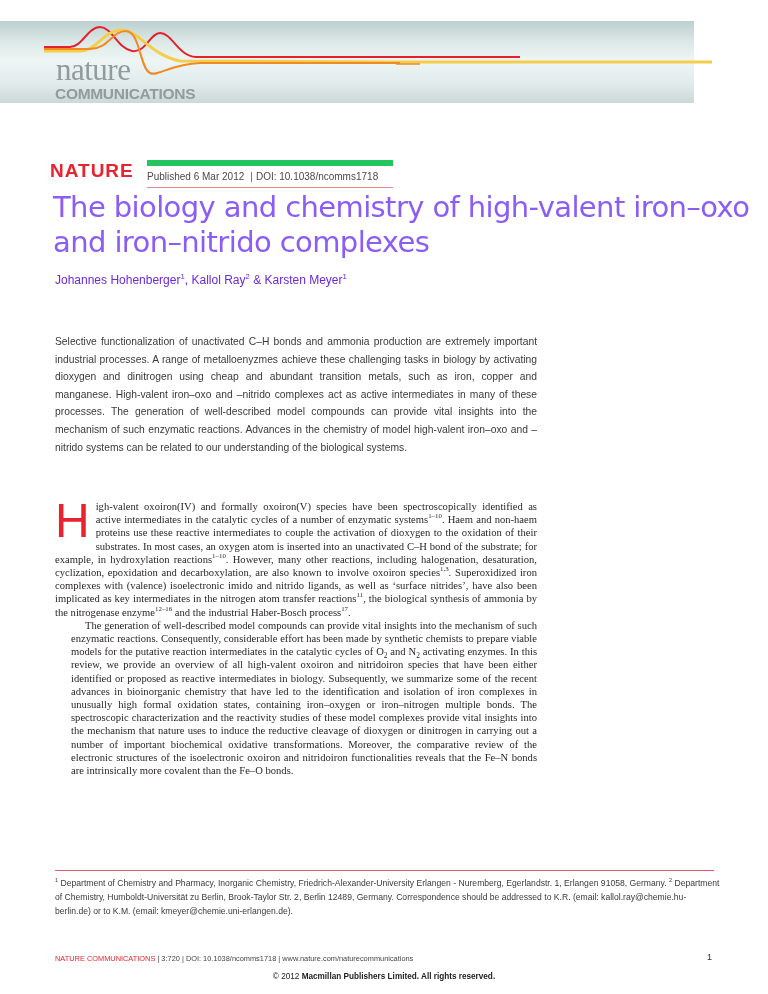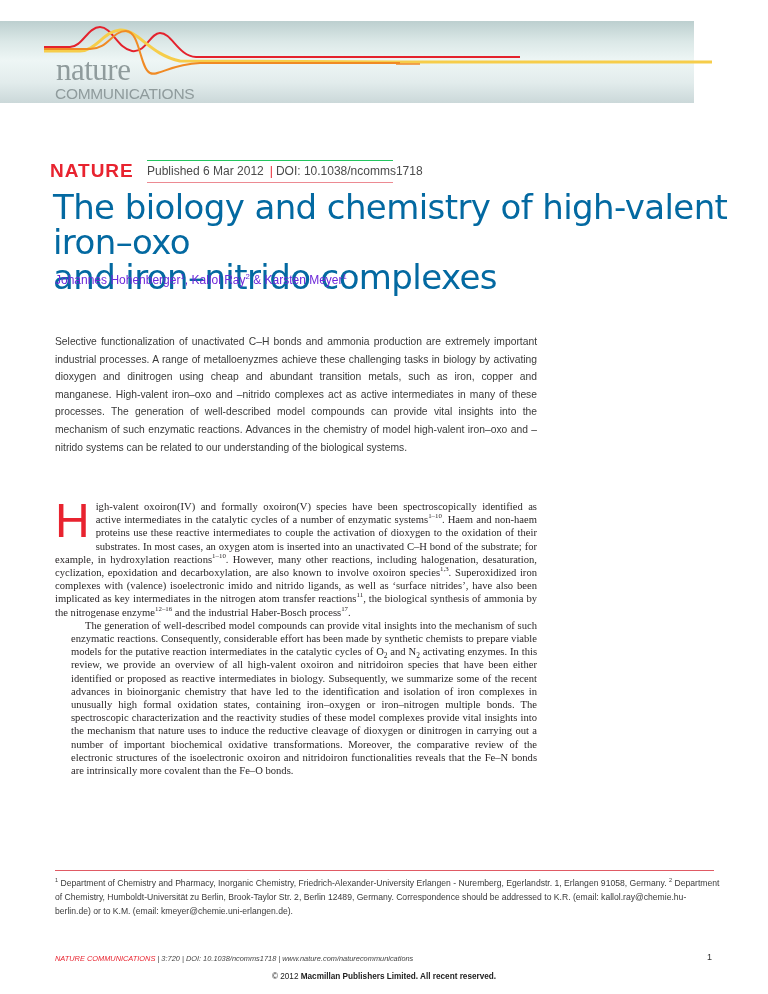--- a/index.html
+++ b/index.html
@@ -9,38 +9,38 @@
       position: absolute; left: 0; top: 21px; width: 694px; height: 82px;
       background: linear-gradient(to bottom, #bccfcf 0%, #dbe8e7 25%, #eef6f5 48%, #e2ecec 75%, #cbd8d9 100%);
     }
     .logo-waves { position: absolute; left: 0; top: 0; width: 768px; height: 82px; }
     .logo-nature {
       position: absolute; left: 56px; top: 33px;
       font-family: "Liberation Serif", serif; font-size: 31px; color: #8f9b9c; letter-spacing: -0.5px; line-height: 1;
     }
     .logo-comm {
       position: absolute; left: 55px; top: 65px;
-      font-family: "Liberation Sans", sans-serif; font-weight: normal; font-size: 15.5px; color: #8f9b9c; letter-spacing: -0.3px; line-height: 1;
+      font-family: "Liberation Sans", sans-serif; font-weight: bold; font-size: 15.5px; color: #8f9b9c; letter-spacing: -0.3px; line-height: 1;
     }
 
     .review-row { position: absolute; left: 50px; top: 158px; height: 26px; width: 360px; }
     .review-label {
       position: absolute; left: 0; top: 2px; font-family: "Liberation Sans", sans-serif;
       font-weight: bold; font-size: 19px; letter-spacing: 1px; color: #e8232f; line-height: 22px;
     }
     .pub-block {
       position: absolute; left: 97px; top: 2px; width: 246px; height: 21px;
-      border-top: 1px solid #22c55e; border-bottom: 1px solid #ec8a92;
-      font-size: 12px; color: #4a4a4a; line-height: 21px; white-space: nowrap;
+      border-top: 6px solid #22c55e; border-bottom: 1px solid #ec8a92;
+      font-size: 10px; color: #4a4a4a; line-height: 21px; white-space: nowrap;
     }
     .pub-sep { color: #e8232f; margin: 0 3px 0 6px; }
 
     .title {
       position: absolute; left: 53px; top: 190px; width: 700px;
-      font-family: "DejaVu Sans", sans-serif; font-weight: 300; font-size: 34px; line-height: 35px; color: #0369a1; letter-spacing: -0.6px;
+      font-family: "DejaVu Sans", sans-serif; font-weight: 300; font-size: 29px; line-height: 35px; color: #8b5cf6; letter-spacing: -0.6px;
     }
     .authors {
       position: absolute; left: 55px; top: 273px; font-family: "Liberation Sans", sans-serif; font-size: 12px; color: #6d28d9; white-space: nowrap;
     }
     sup { font-size: 0.65em; line-height: 0; vertical-align: super; }
 
     .abstract {
       position: absolute; left: 55px; top: 333px; width: 482px;
       font-family: "Liberation Sans", sans-serif; font-size: 10.3px; line-height: 17.6px; color: #3a3a3a; text-align: justify;
     }
@@ -55,21 +55,21 @@
       float: left; font-family: "Liberation Sans", sans-serif; font-size: 48px; line-height: 38px; color: #e8232f;
       margin: 2px 6px 0 0; height: 38px;
     }
 
     .footnote-rule { position: absolute; left: 55px; top: 870px; width: 659px; height: 1px; background: #e05a64; }
     .footnote {
       position: absolute; left: 55px; top: 876px; width: 665px;
       font-family: "Liberation Sans", sans-serif; font-size: 8.6px; line-height: 14px; color: #3a3a3a;
     }
     .footer-line {
-      position: absolute; left: 55px; top: 954px; width: 660px; font-size: 7.4px; color: #444; white-space: nowrap; font-style: italic;
+      position: absolute; left: 55px; top: 954px; width: 660px; font-size: 7.4px; color: #444; white-space: nowrap;
     }
     .footer-journal { color: #e8232f; }
     .page-number { position: absolute; left: 707px; top: 952px; font-size: 9px; color: #333; }
     .copyright {
       position: absolute; left: 0; top: 972px; width: 768px; text-align: center; font-size: 8.2px; color: #222;
     }
     .copyright b { font-weight: bold; }
   </style>
 </head>
 <body>
@@ -111,14 +111,14 @@
 <div class="footnote-rule"></div>
 <div class="footnote">
   <sup>1</sup><span> Department of Chemistry and Pharmacy, Inorganic Chemistry, Friedrich-Alexander-University Erlangen - Nuremberg, Egerlandstr. 1, Erlangen 91058, Germany. </span><sup>2</sup><span> Department of Chemistry, Humboldt-Universität zu Berlin, Brook-Taylor Str. 2, Berlin 12489, Germany. Correspondence should be addressed to K.R. (email: kallol.ray@chemie.hu-berlin.de) or to K.M. (email: kmeyer@chemie.uni-erlangen.de).</span>
 </div>
 
 <div class="footer-line">
   <span class="footer-journal">NATURE COMMUNICATIONS</span><span> | 3:720 | DOI: 10.1038/ncomms1718 | www.nature.com/naturecommunications</span>
 </div>
 <div class="page-number">1</div>
 <div class="copyright">
-  <span>© 2012 </span><b>Macmillan Publishers Limited. All recent reserved.</b>
+  <span>© 2012 </span><b>Macmillan Publishers Limited. All rights reserved.</b>
 </div>
 
 </body></html>

